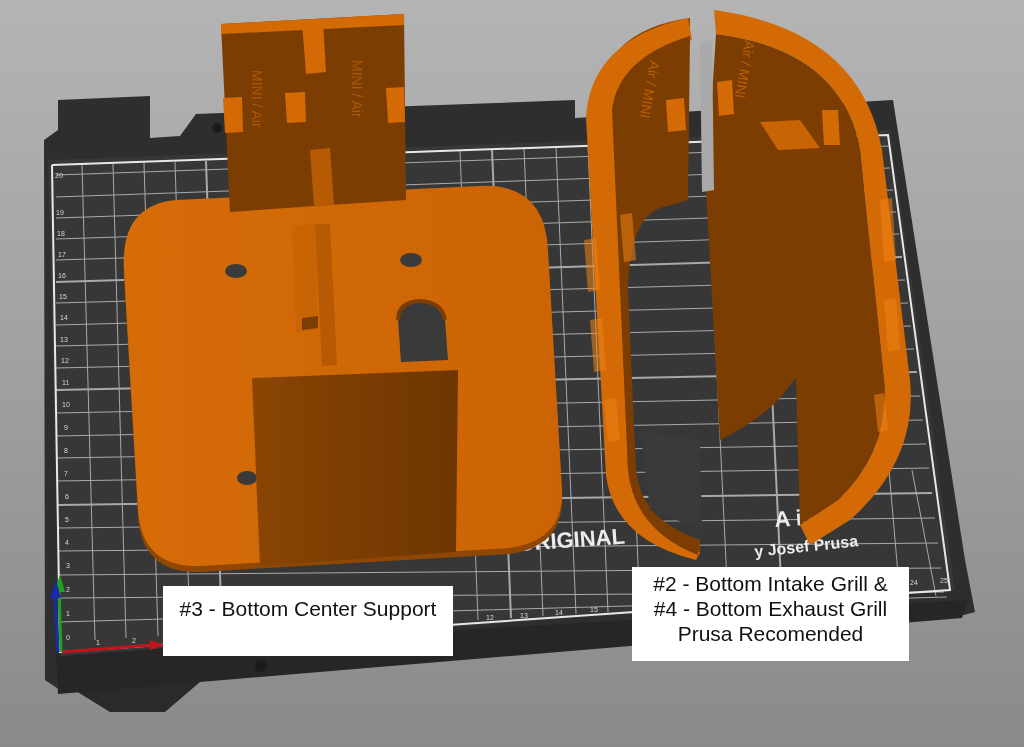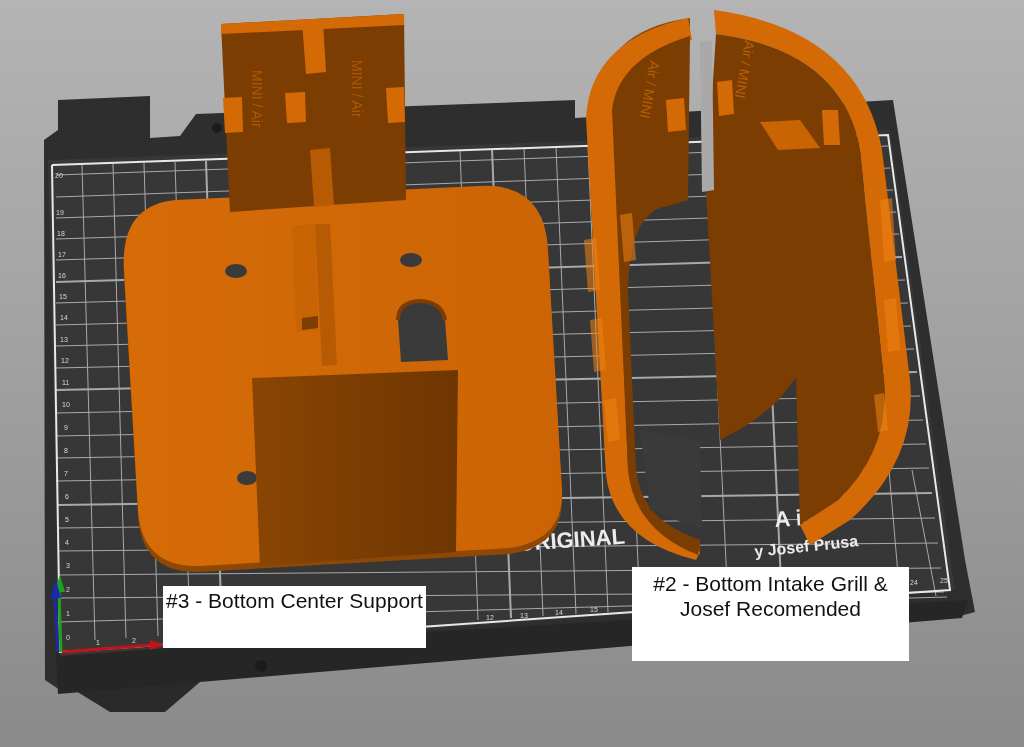--- a/index.html
+++ b/index.html
@@ -9,21 +9,21 @@
     font-family: "Liberation Sans", sans-serif;
   }
   #viewport { position:absolute; left:0; top:0; width:1024px; height:747px; }
   svg text { font-family: "Liberation Sans", sans-serif; }
   .label-box {
     position:absolute; background:#ffffff; color:#111;
     font-family: "Liberation Sans", sans-serif; font-size:21px; line-height:25px;
     text-align:center; white-space:nowrap;
   }
   .label-box div { display:block; }
-  #label-left { left:163px; top:586px; width:263px; height:60px; padding-top:2px; }
+  #label-left { left:163px; top:586px; width:290px; height:60px; padding-top:10px; }
   #label-right { left:632px; top:567px; width:277px; height:90px; padding-top:4px; }
 </style>
 </head>
 <body>
 
 <div id="viewport">
 <svg width="1024" height="747" viewBox="0 0 1024 747" xmlns="http://www.w3.org/2000/svg">
   <defs>
     <linearGradient id="gOrange" x1="0" y1="0" x2="1" y2="0">
       <stop offset="0" stop-color="#d56c08"></stop>
@@ -209,15 +209,16 @@
     </g>
   </g>
 </svg>
 
 <div id="label-left" class="label-box">
   <div>#3 - Bottom Center Support</div>
 </div>
 
 <div id="label-right" class="label-box">
   <div>#2 - Bottom Intake Grill &amp;</div>
-  <div>Josef Recomended</div>
+  <div>#4 - Bottom Exhaust Grill</div>
+  <div>Prusa Recomended</div>
 </div>
 </div>
 
 </body></html>

